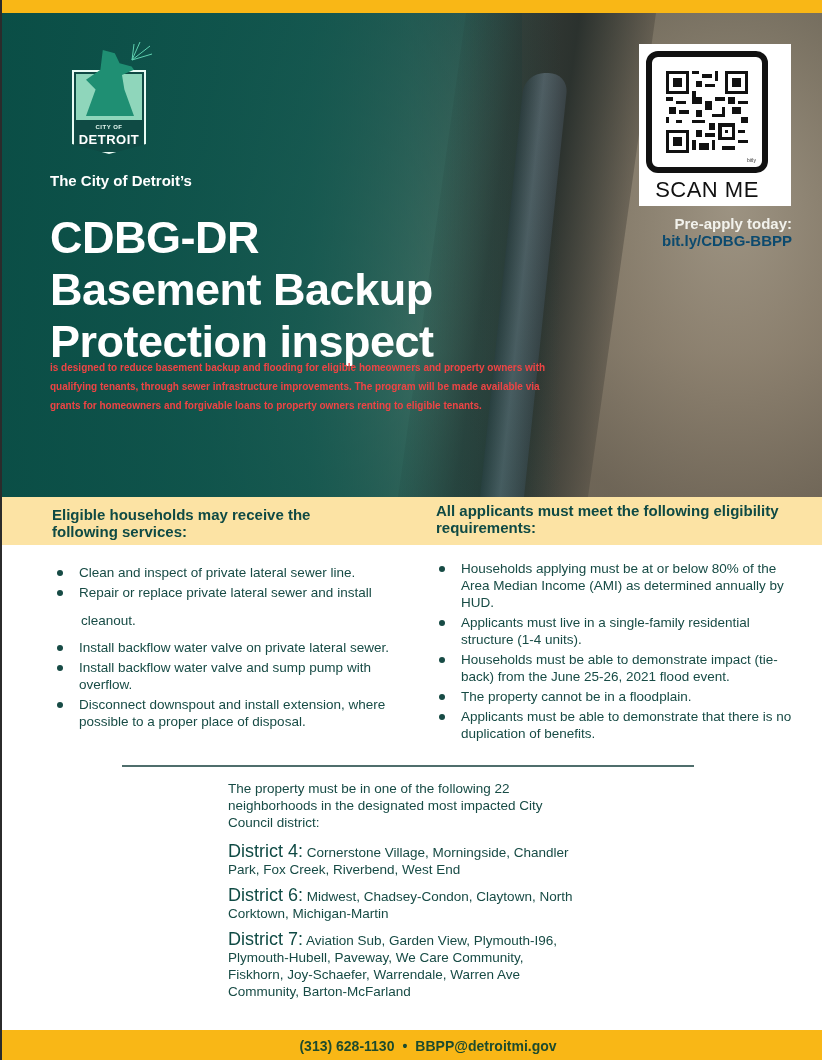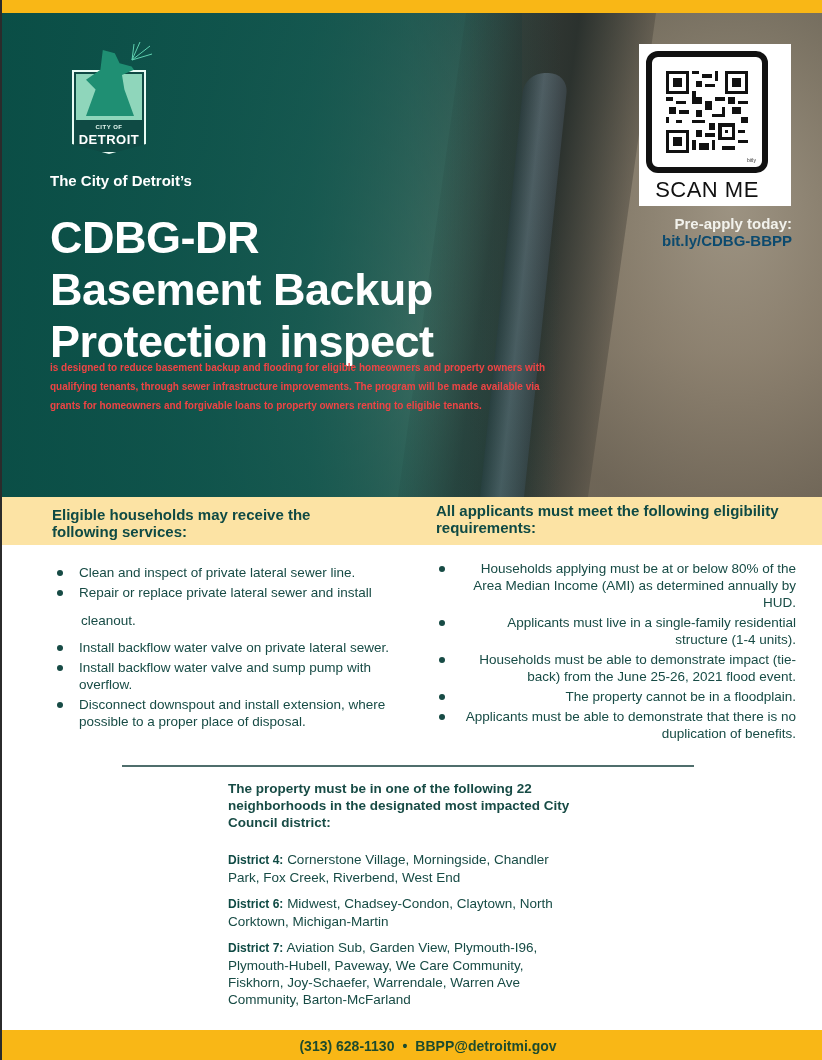--- a/index.html
+++ b/index.html
@@ -53,30 +53,30 @@
   
   .section-band { position: absolute; left: 0; top: 497px; width: 820px; height: 48px; background: #fce3a4; }
   .band-heading { position: absolute; font-size: 15px; line-height: 17px; font-weight: bold; color: #0f4a44; }
   .band-left { left: 50px; top: 506px; width: 320px; }
   .band-right { left: 434px; top: 502px; width: 360px; }
 
   .list { position: absolute; list-style: none; font-family: "Liberation Sans", sans-serif; font-size: 13.5px; line-height: 17px; color: #174b45; }
   .list li { position: relative; padding-left: 25px; margin-bottom: 3px; }
   .list li .dot { position: absolute; left: 3px; top: 6px; width: 6px; height: 6px; border-radius: 50%; background: #174b45; }
   .services-list { left: 52px; top: 564px; width: 360px; }
-  .requirements-list { left: 434px; top: 560px; width: 360px; text-align: right; }
+  .requirements-list { left: 434px; top: 560px; width: 360px; }
   .services-list li.spaced { margin-bottom: 10px; }
   .services-list .cont { display: block; margin-top: 11px; padding-left: 2px; }
 
   .divider { position: absolute; left: 120px; top: 765px; width: 572px; height: 2px; background: #4f6e6c; }
 
   .neighborhoods { position: absolute; left: 226px; top: 780px; width: 350px; color: #174b45; font-size: 13.5px; line-height: 17px; }
-  .neighborhoods .lead { margin-bottom: 20px; font-weight: bold; }
+  .neighborhoods .lead { margin-bottom: 12px; }
   .district { margin-bottom: 9px; }
-  .district-name { font-weight: bold; color: #0f4a44; font-size: 12px; margin-top: 20px; }
+  .district-name { font-weight: normal; color: #0f4a44; font-size: 18px; margin-top: 20px; }
 
   .footer { position: absolute; left: 0; top: 1030px; width: 820px; height: 30px; background: #f9b716; text-align: center; font-size: 14px; font-weight: bold; color: #1d4b2d; line-height: 32px; padding-left: 32px; }
   .footer .sep { margin: 0 8px; }
 </style>
 </head>
 <body>
 
 <div class="page">
   <div class="top-bar"></div>
 

